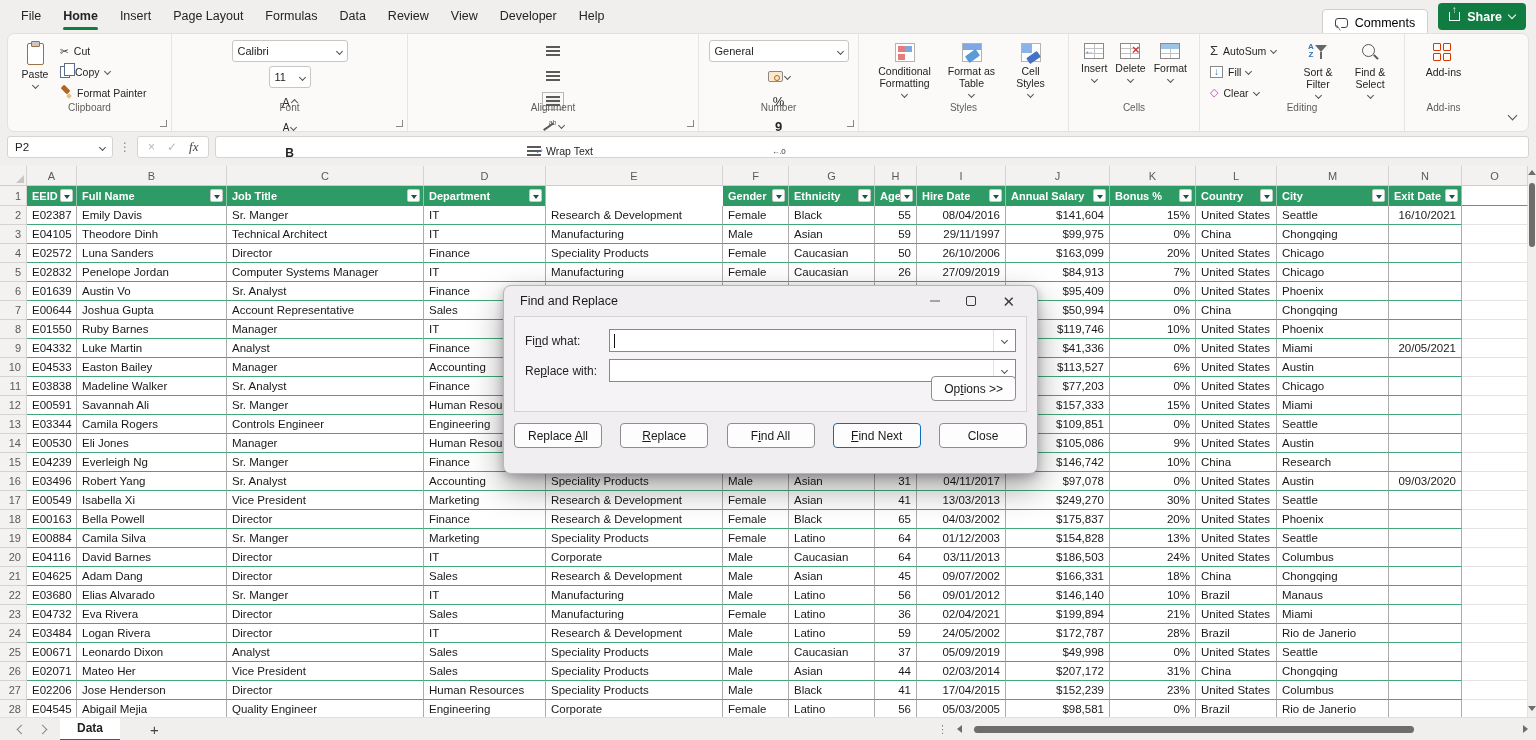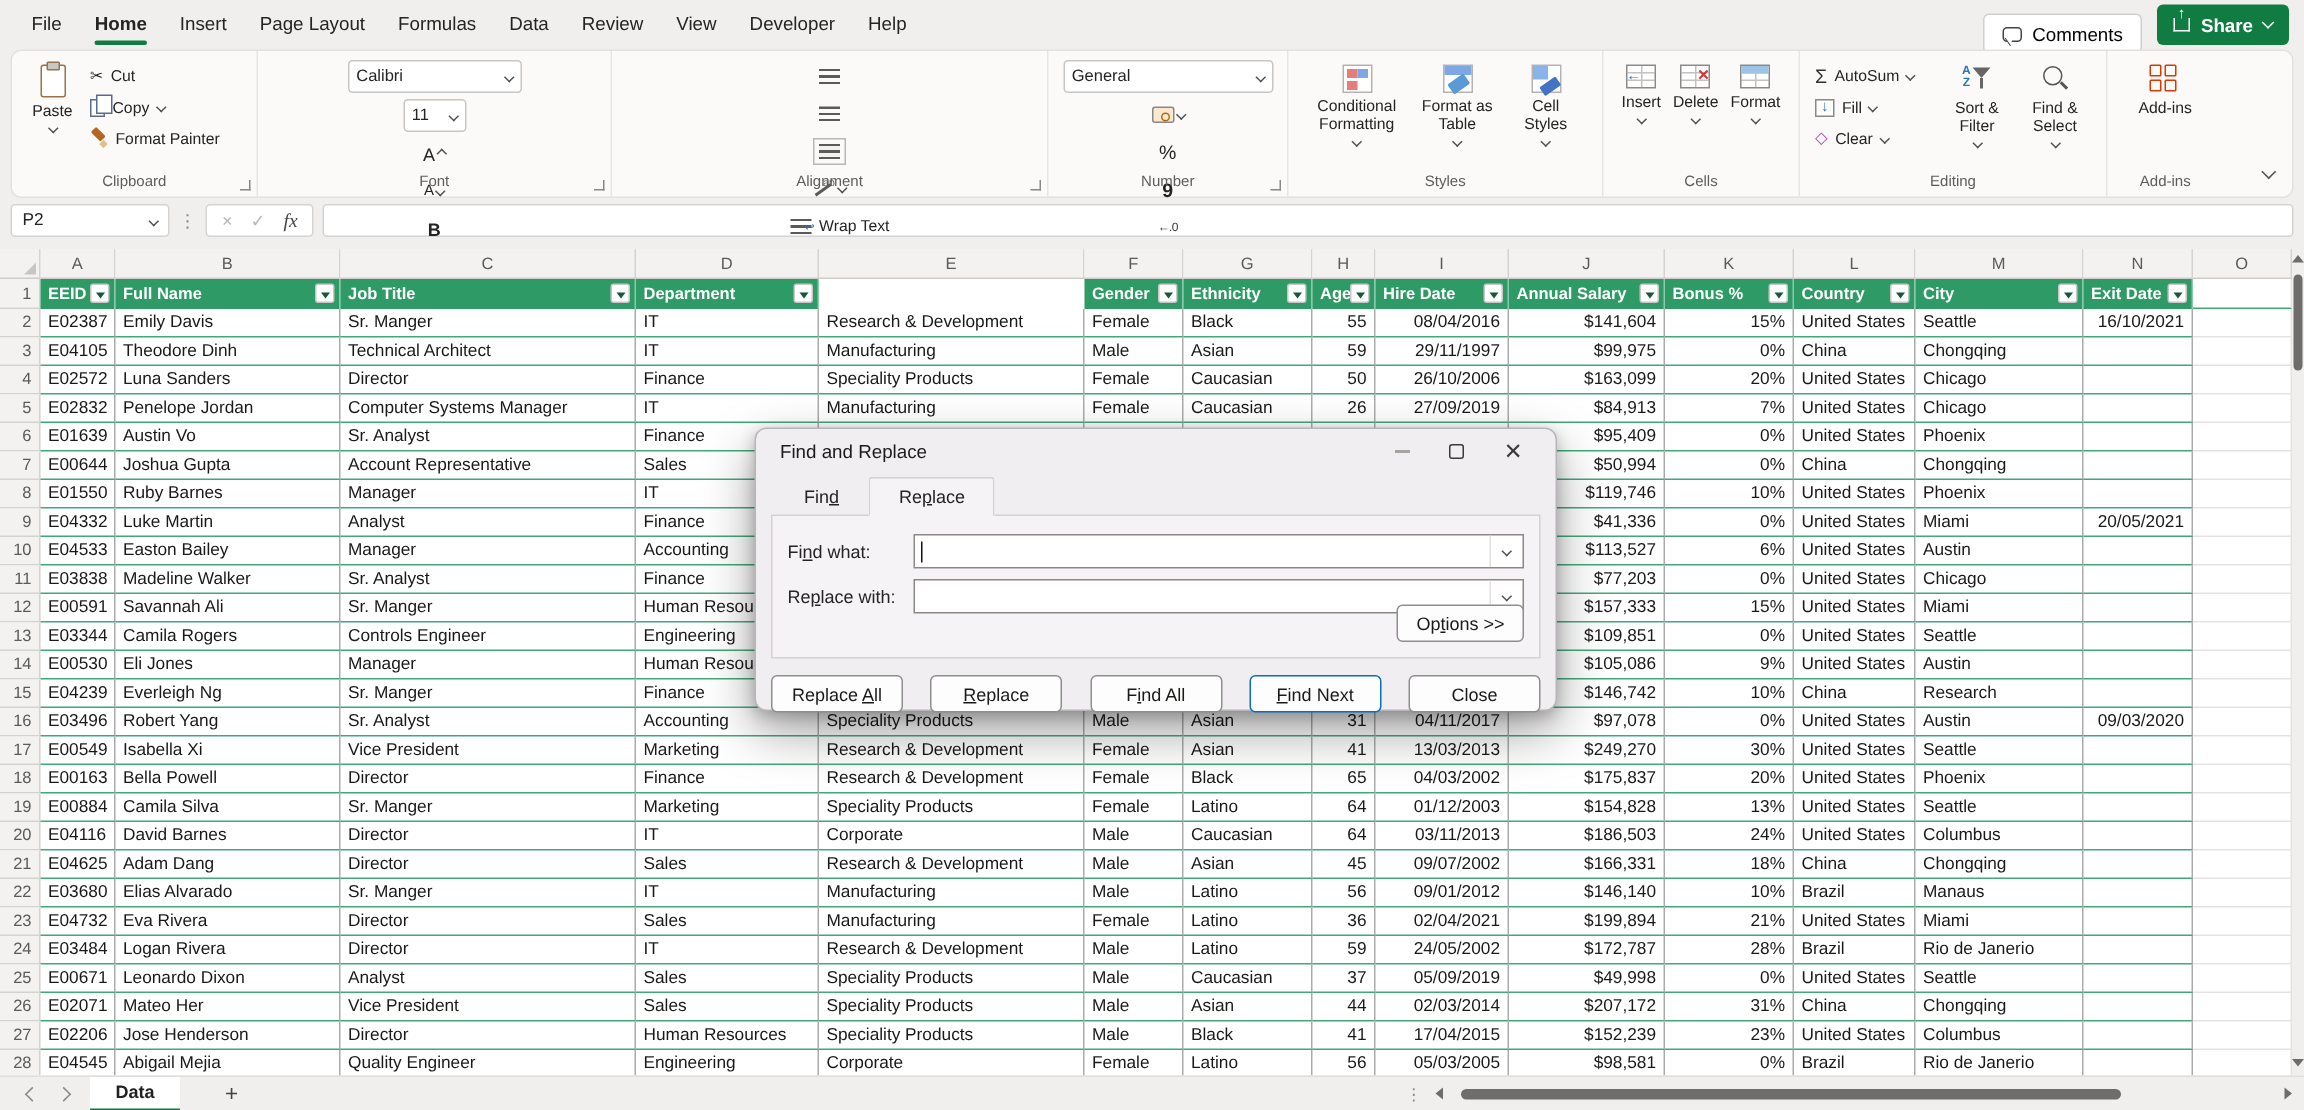--- a/index.html
+++ b/index.html
@@ -18,21 +18,21 @@
   .ic-bubble::after{content:"";position:absolute;left:2px;bottom:-4px;width:5px;height:5px;border-left:1.3px solid #444;border-bottom:1.3px solid #444;transform:skewX(35deg);background:#fff;clip-path:polygon(0 0,100% 0,0 100%);}
   .btn-share{display:flex;align-items:center;gap:7px;background:#107c41;color:#fff;border:none;border-radius:4px;height:27px;padding:0 11px;font-size:12.5px;font-weight:600;cursor:pointer;}
   .ic-share{width:11px;height:9px;border:1.3px solid #fff;border-top:none;position:relative;}
   .ic-share::after{content:"↑";position:absolute;left:1.5px;top:-7px;font-size:10px;line-height:10px;color:#fff;font-weight:400;}
   .cvw{width:6px;height:6px;border-right:1.4px solid #fff;border-bottom:1.4px solid #fff;transform:rotate(45deg);margin-top:-3px;}
 
   
   .ribbon{position:relative;height:99px;margin:0 7px;background:#fbfaf9;border:1px solid #e3e1df;border-radius:7px;display:flex;align-items:stretch;}
   .rgroup{position:relative;display:flex;padding:6px 6px 17px;align-items:flex-start;}
   .rgroup+.rgroup{border-left:1px solid #e7e5e3;}
-  .glabel{position:absolute;bottom:4px;left:0;right:0;text-align:center;font-size:10px;color:#5f5d5b;}
+  .glabel{position:absolute;bottom:18px;left:0;right:0;text-align:center;font-size:10px;color:#5f5d5b;}
   .launcher{position:absolute;right:4px;bottom:4px;width:7px;height:7px;border-right:1.2px solid #8a8886;border-bottom:1.2px solid #8a8886;}
   .cv{width:5px;height:5px;border-right:1.2px solid #515151;border-bottom:1.2px solid #515151;transform:rotate(45deg);display:inline-block;flex:none;}
   .cvu{transform:rotate(-135deg);}
   .bigbtn{display:flex;flex-direction:column;align-items:center;justify-content:flex-start;gap:3px;font-size:10.5px;color:#242424;padding:3px 4px;border-radius:4px;cursor:pointer;text-align:center;line-height:12px;}
   .sbtn{display:flex;align-items:center;gap:5px;font-size:10.5px;height:21px;padding:0 4px;border-radius:3px;cursor:pointer;white-space:nowrap;}
   .scol{display:flex;flex-direction:column;justify-content:flex-start;}
   .rrows{display:flex;flex-direction:column;gap:4px;}
   .rrow{display:flex;align-items:center;gap:4px;flex-direction:column;}
   .combo{display:flex;align-items:center;justify-content:space-between;background:#fff;border:1px solid #c8c6c4;border-radius:3px;height:22px;font-size:11px;padding:0 5px;cursor:pointer;}
   .tbtn{display:flex;align-items:center;justify-content:center;height:21px;min-width:20px;padding:0 3px;border-radius:3px;cursor:pointer;gap:2px;}
@@ -1020,32 +1020,20 @@
 
   <div class="dialog">
     <div class="dtitle">
       <span>Find and Replace</span>
       <span class="dctrls">
         <span class="dmin"></span>
         <span class="dmax"></span>
         <span class="dclose">✕</span>
       </span>
     </div>
-    <div class="dtabs" id="dlg-tabs">
-        <div class="dtab">
-          <span>Fin</span>
-          <span class="ul">d</span>
-          <span></span>
-        </div>
-        <div class="dtab active">
-          <span>Re</span>
-          <span class="ul">p</span>
-          <span>lace</span>
-        </div>
-      </div>
     <div class="dpanel">
       <div class="dfield">
         <span class="dfl"><span>Fi</span><span class="ul">n</span><span>d what:</span></span>
         <div class="dcombo">
           <span class="caret"></span>
           <span></span>
           <span class="ddbtn">
               <span class="cv"></span>
             </span>
         </div>

